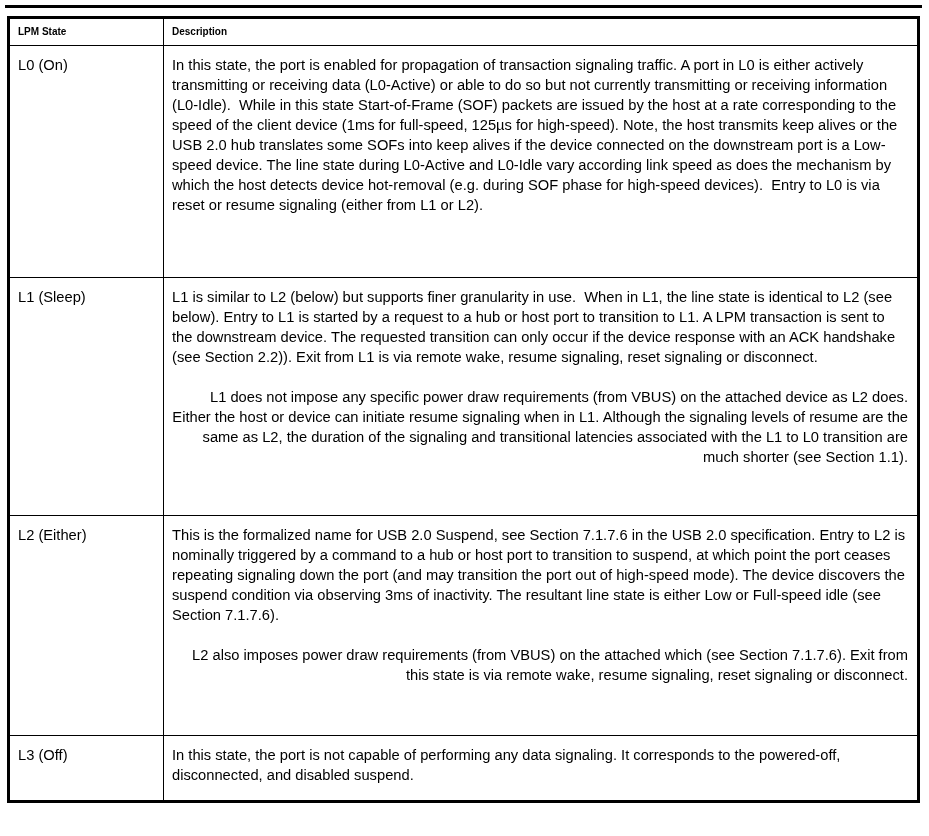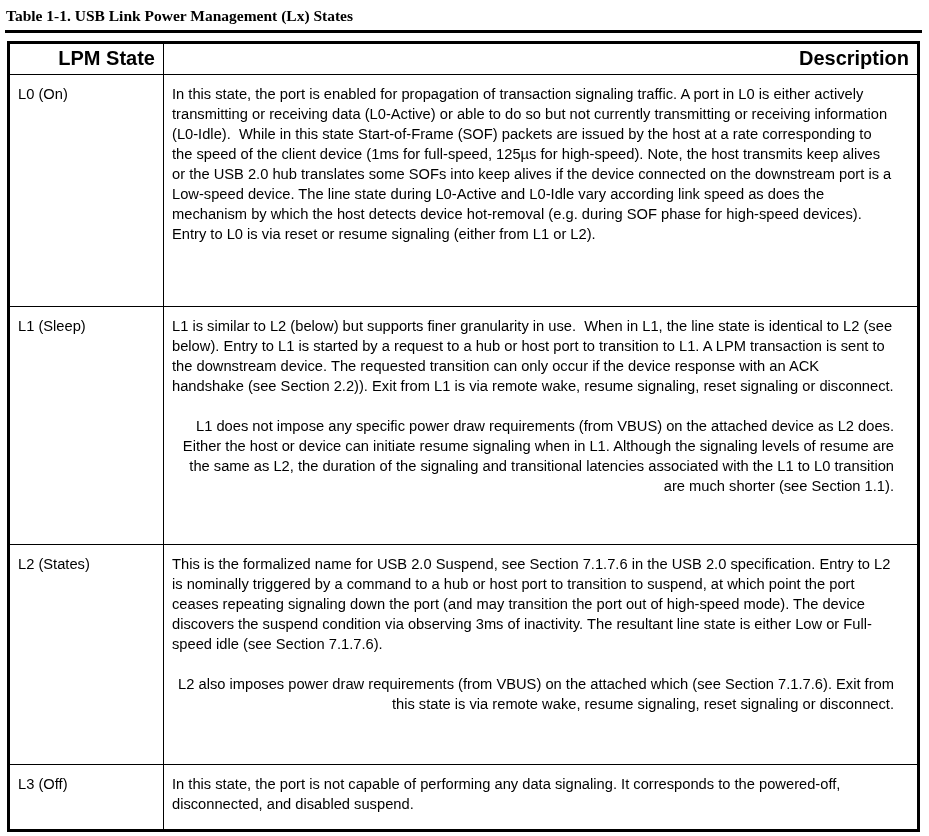--- a/index.html
+++ b/index.html
@@ -30,47 +30,45 @@
     width: 913px;
     margin-left: 2px;
     border: 3px solid #000;
   }
   col.state-col { width: 155px; }
   th, td {
     border: 1px solid #000;
     text-align: left;
   }
   th {
-    font-size: 20px;
+    font-size: 10px;
     font-weight: bold;
     vertical-align: middle;
     height: 28px;
     padding: 3px 8px 4px 8px;
-    text-align: right;
   }
   td {
     vertical-align: top;
     font-size: 14.7px;
     line-height: 20px;
-    padding: 9px 23px 9px 8px;
+    padding: 9px 9px 9px 8px;
   }
   td.desc-cell p { white-space: pre-wrap; }
   td.desc-cell p + p { margin-top: 20px; text-align: right; }
   .em { }
   
   tbody tr:nth-child(1) td { height: 232px; }
   tbody tr:nth-child(2) td { height: 238px; margin-left: 32px; }
   tbody tr:nth-child(3) td { height: 220px; }
   tbody tr:nth-child(4) td { height: 66px; margin-top: 20px; }
 </style>
 </head>
 <body>
 
 <div class="page">
-  <div class="doc-title">Table 1-1. USB Link Power Management (Lx) States</div>
   <hr class="title-rule">
 
   <table class="lpm">
     <colgroup>
       <col class="state-col">
       <col class="desc-col">
     </colgroup>
     <thead>
       <tr>
         <th>LPM State</th>
@@ -85,21 +83,21 @@
           </td>
         </tr>
         <tr>
           <td class="state-cell">L1 (Sleep)</td>
           <td class="desc-cell">
             <p><span>L1 is similar to L2 (below) but supports finer granularity in use.  When in L1, the line state is identical to L2 (see below). Entry to L1 is started by a request to a hub or host port to transition to L1. A LPM transaction is sent to the downstream device. The requested transition can only occur if the device response with an ACK handshake (see Section 2.2)). Exit from L1 is via remote wake, resume signaling, reset signaling or disconnect.</span></p>
             <p><span>L1 does not impose any specific power draw requirements (from VBUS) on the attached device as L2 does. Either the host or device can initiate resume signaling when in L1. Although the signaling levels of resume are the same as L2, the duration of the signaling and transitional latencies associated with the L1 to L0 transition are much shorter (see Section 1.1).</span></p>
           </td>
         </tr>
         <tr>
-          <td class="state-cell">L2 (States)</td>
+          <td class="state-cell">L2 (Either)</td>
           <td class="desc-cell">
             <p><span>This is the formalized name for USB 2.0 Suspend, see Section 7.1.7.6 in the USB 2.0 specification. Entry to L2 is nominally triggered by a command to a hub or host port to transition to suspend, at which point the port ceases repeating signaling down the port (and may transition the port out of high-speed mode). The device discovers the suspend condition via observing 3ms of inactivity. The resultant line state is either Low or Full-speed idle (see Section 7.1.7.6).</span></p>
             <p><span>L2 also imposes power draw requirements (from VBUS) on the attached which (see Section 7.1.7.6). Exit from this state is via remote wake, resume signaling, reset signaling or disconnect.</span></p>
           </td>
         </tr>
         <tr>
           <td class="state-cell">L3 (Off)</td>
           <td class="desc-cell">
             <p><span>In this state, the port is not capable of performing any data signaling. It corresponds to the </span><span class="em">powered-off</span><span>, </span><span class="em">disconnected</span><span>, and </span><span class="em">disabled</span><span> suspend.</span></p>
           </td>

